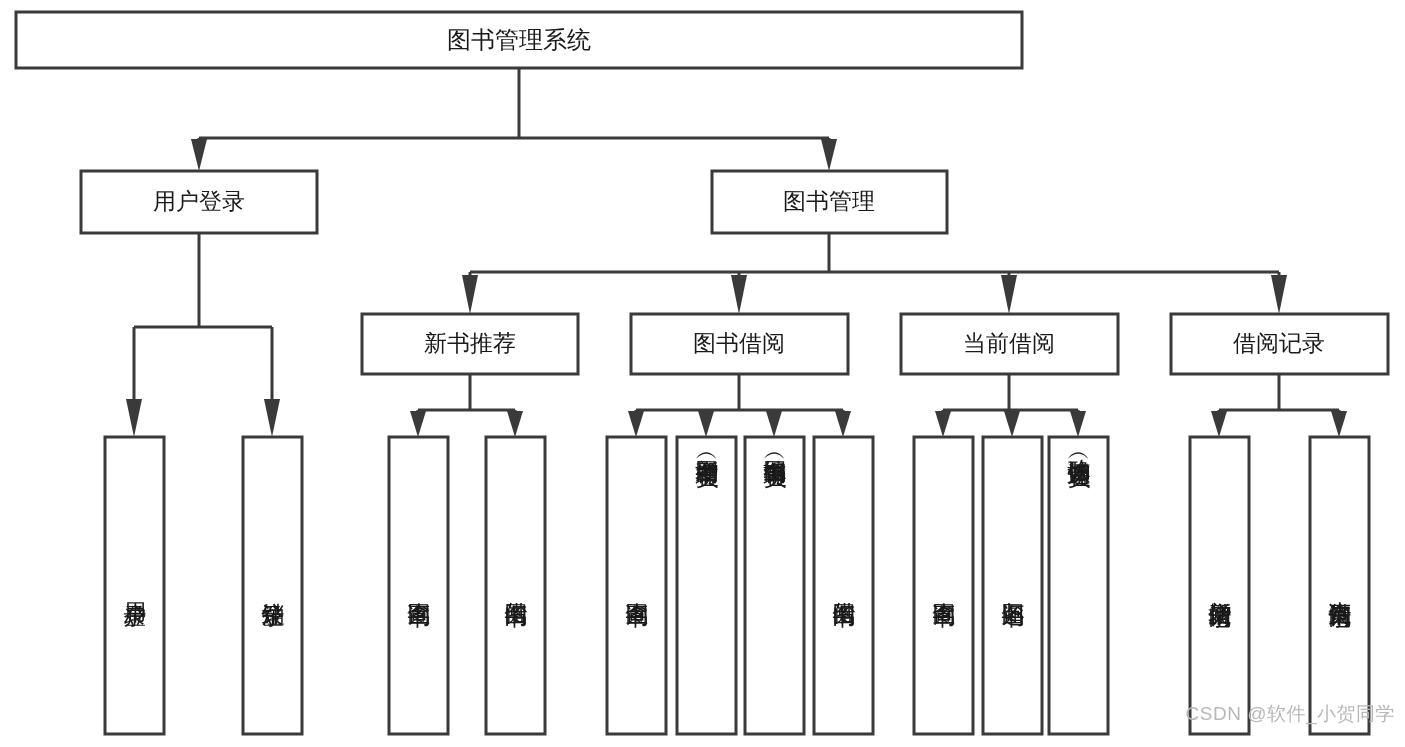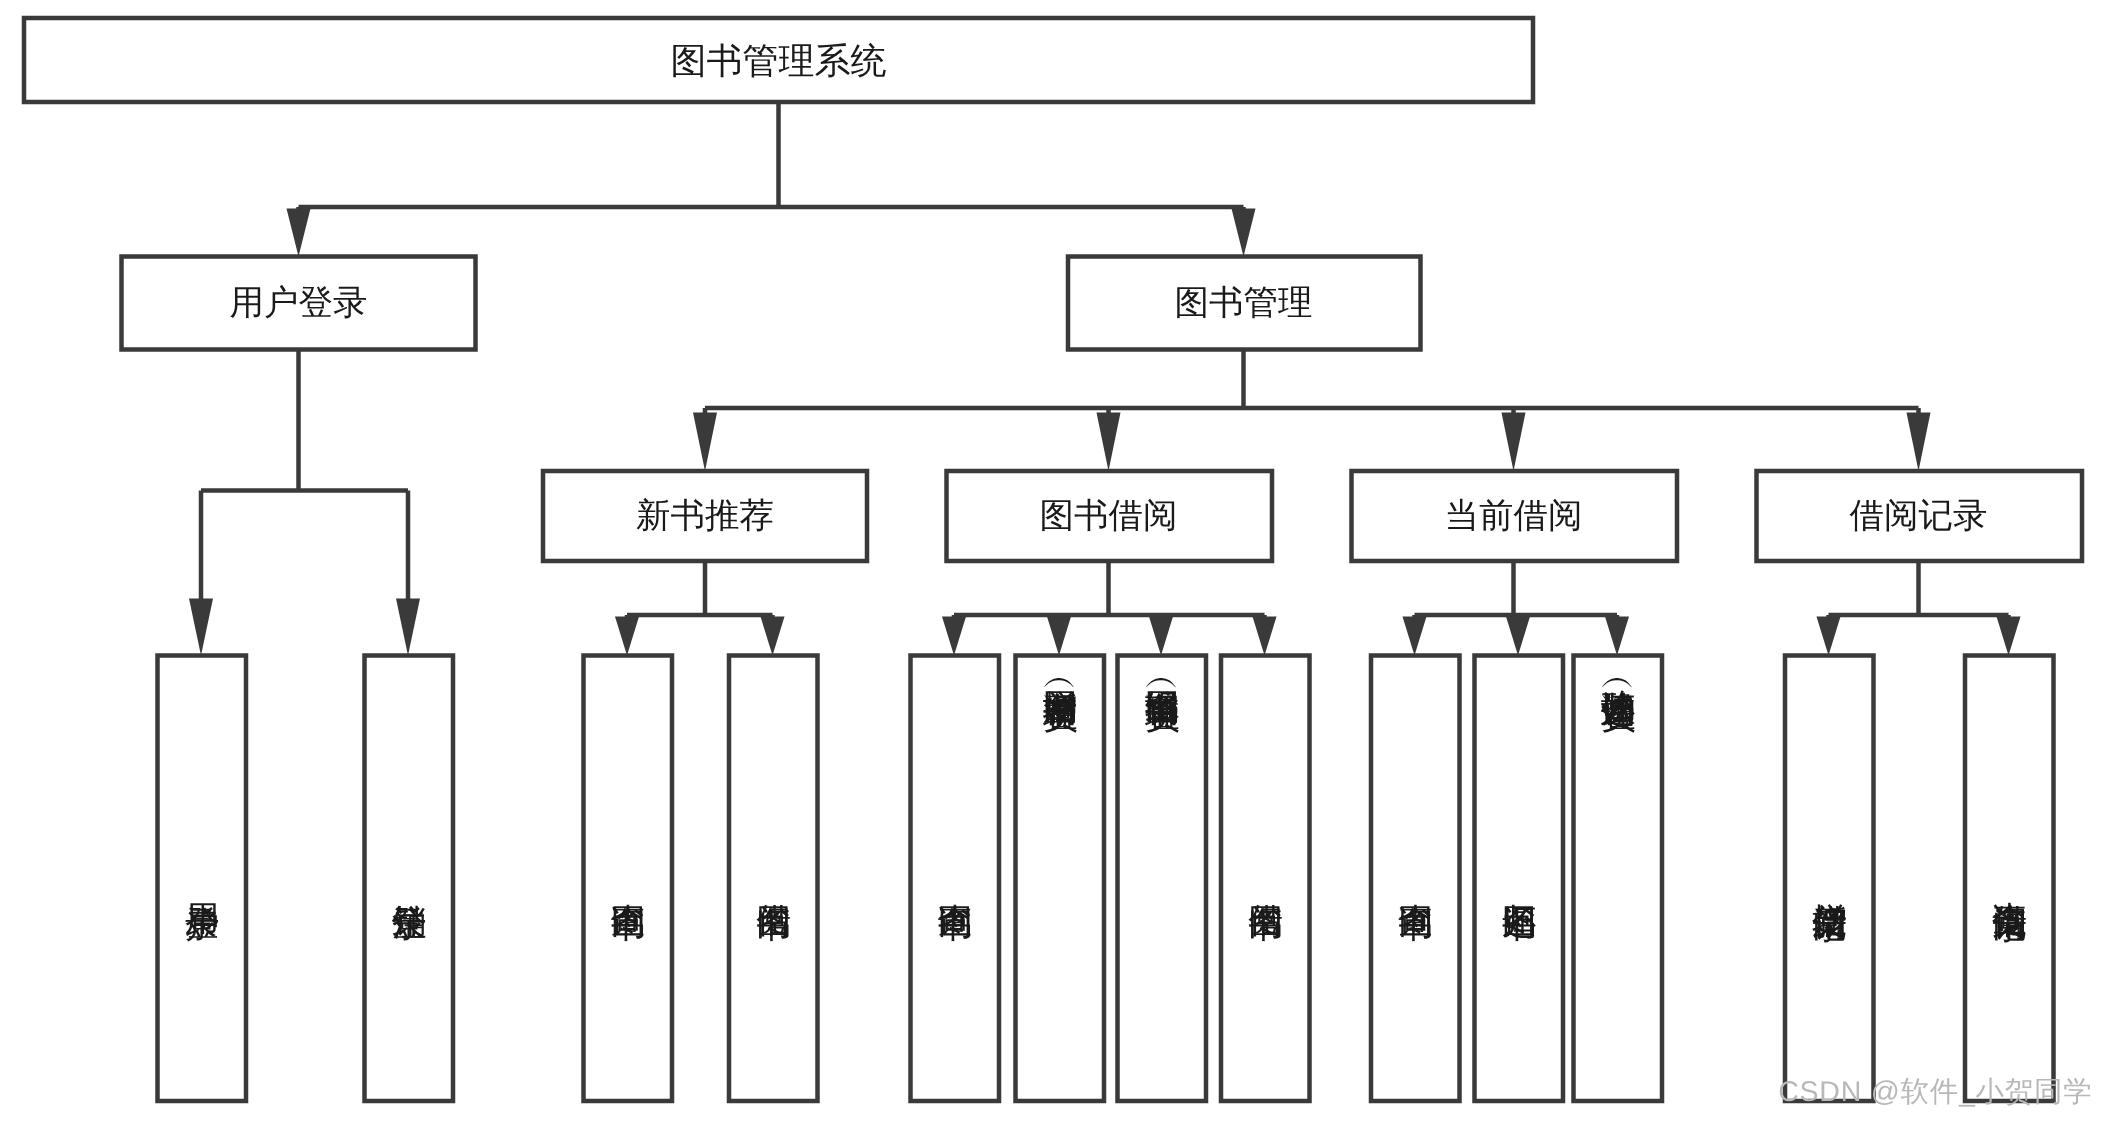--- a/index.html
+++ b/index.html
@@ -69,21 +69,21 @@
     color: #1a1a1a;
     writing-mode: vertical-rl;
     text-orientation: upright;
     letter-spacing: 1px;
     white-space: nowrap;
     text-align: center;
   }
   .watermark {
     position: absolute;
     right: 10px;
-    bottom: 6px;
+    bottom: 20px;
     font-family: "Liberation Sans", sans-serif;
     font-size: 19px;
     color: #b8b8b8;
     white-space: nowrap;
     letter-spacing: 0.5px;
   }
 </style>
 </head>
 <body>
 

